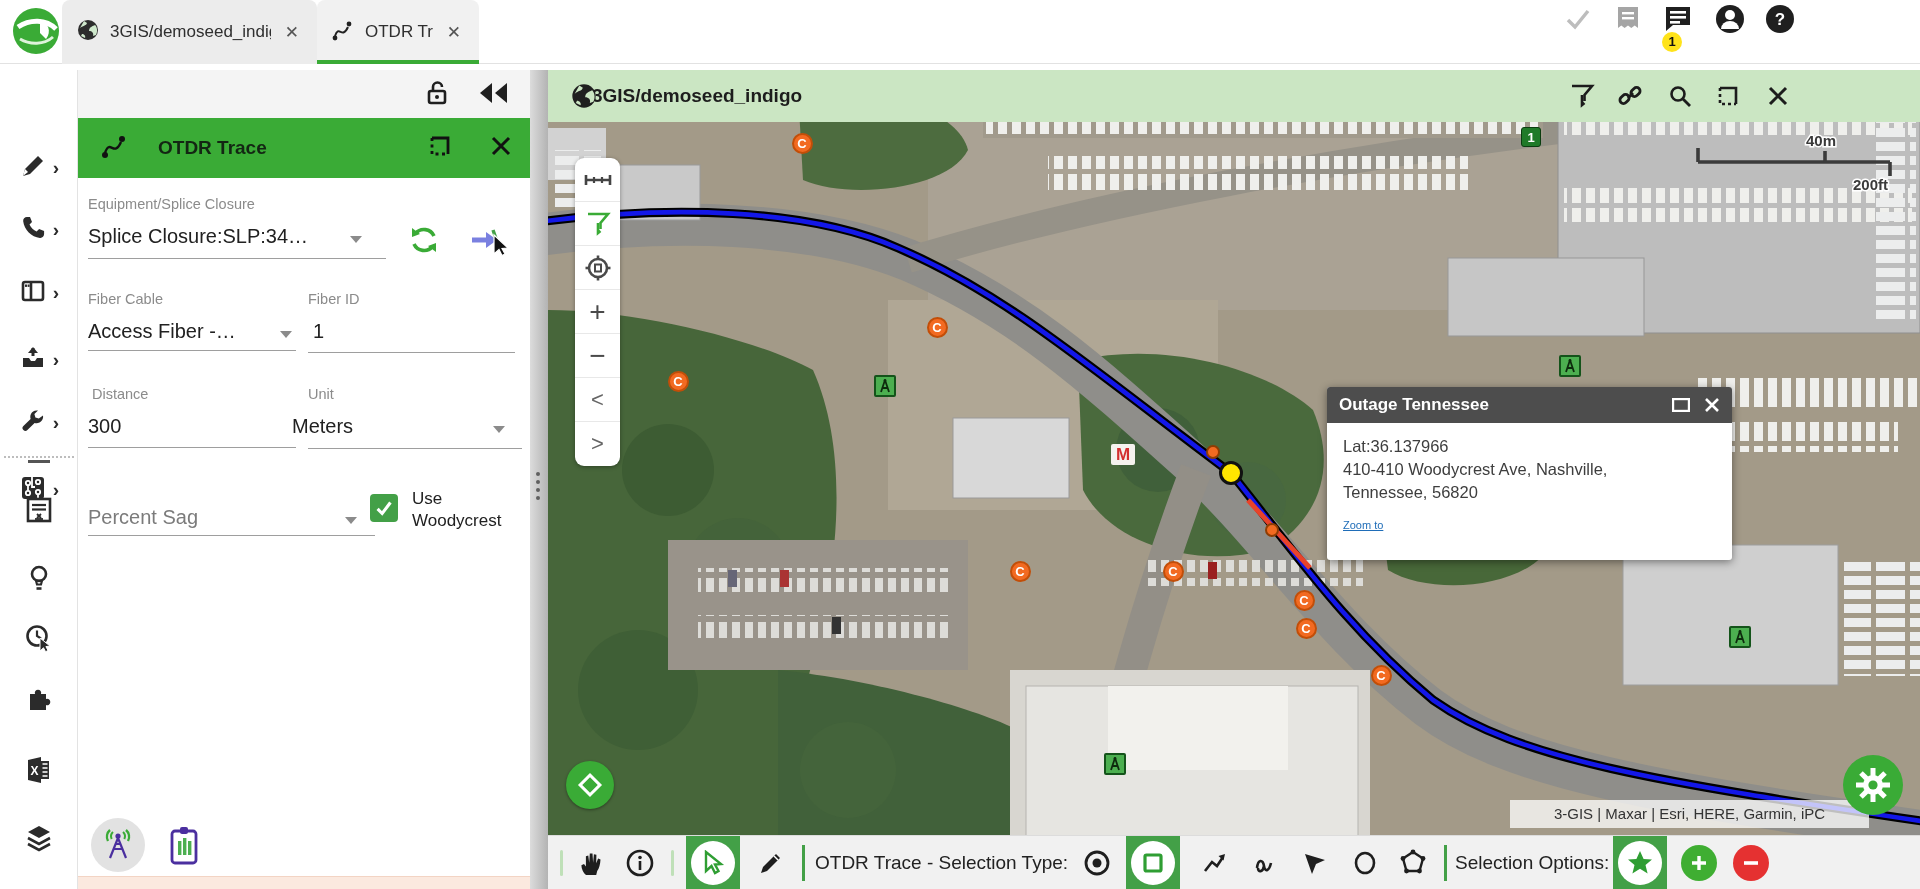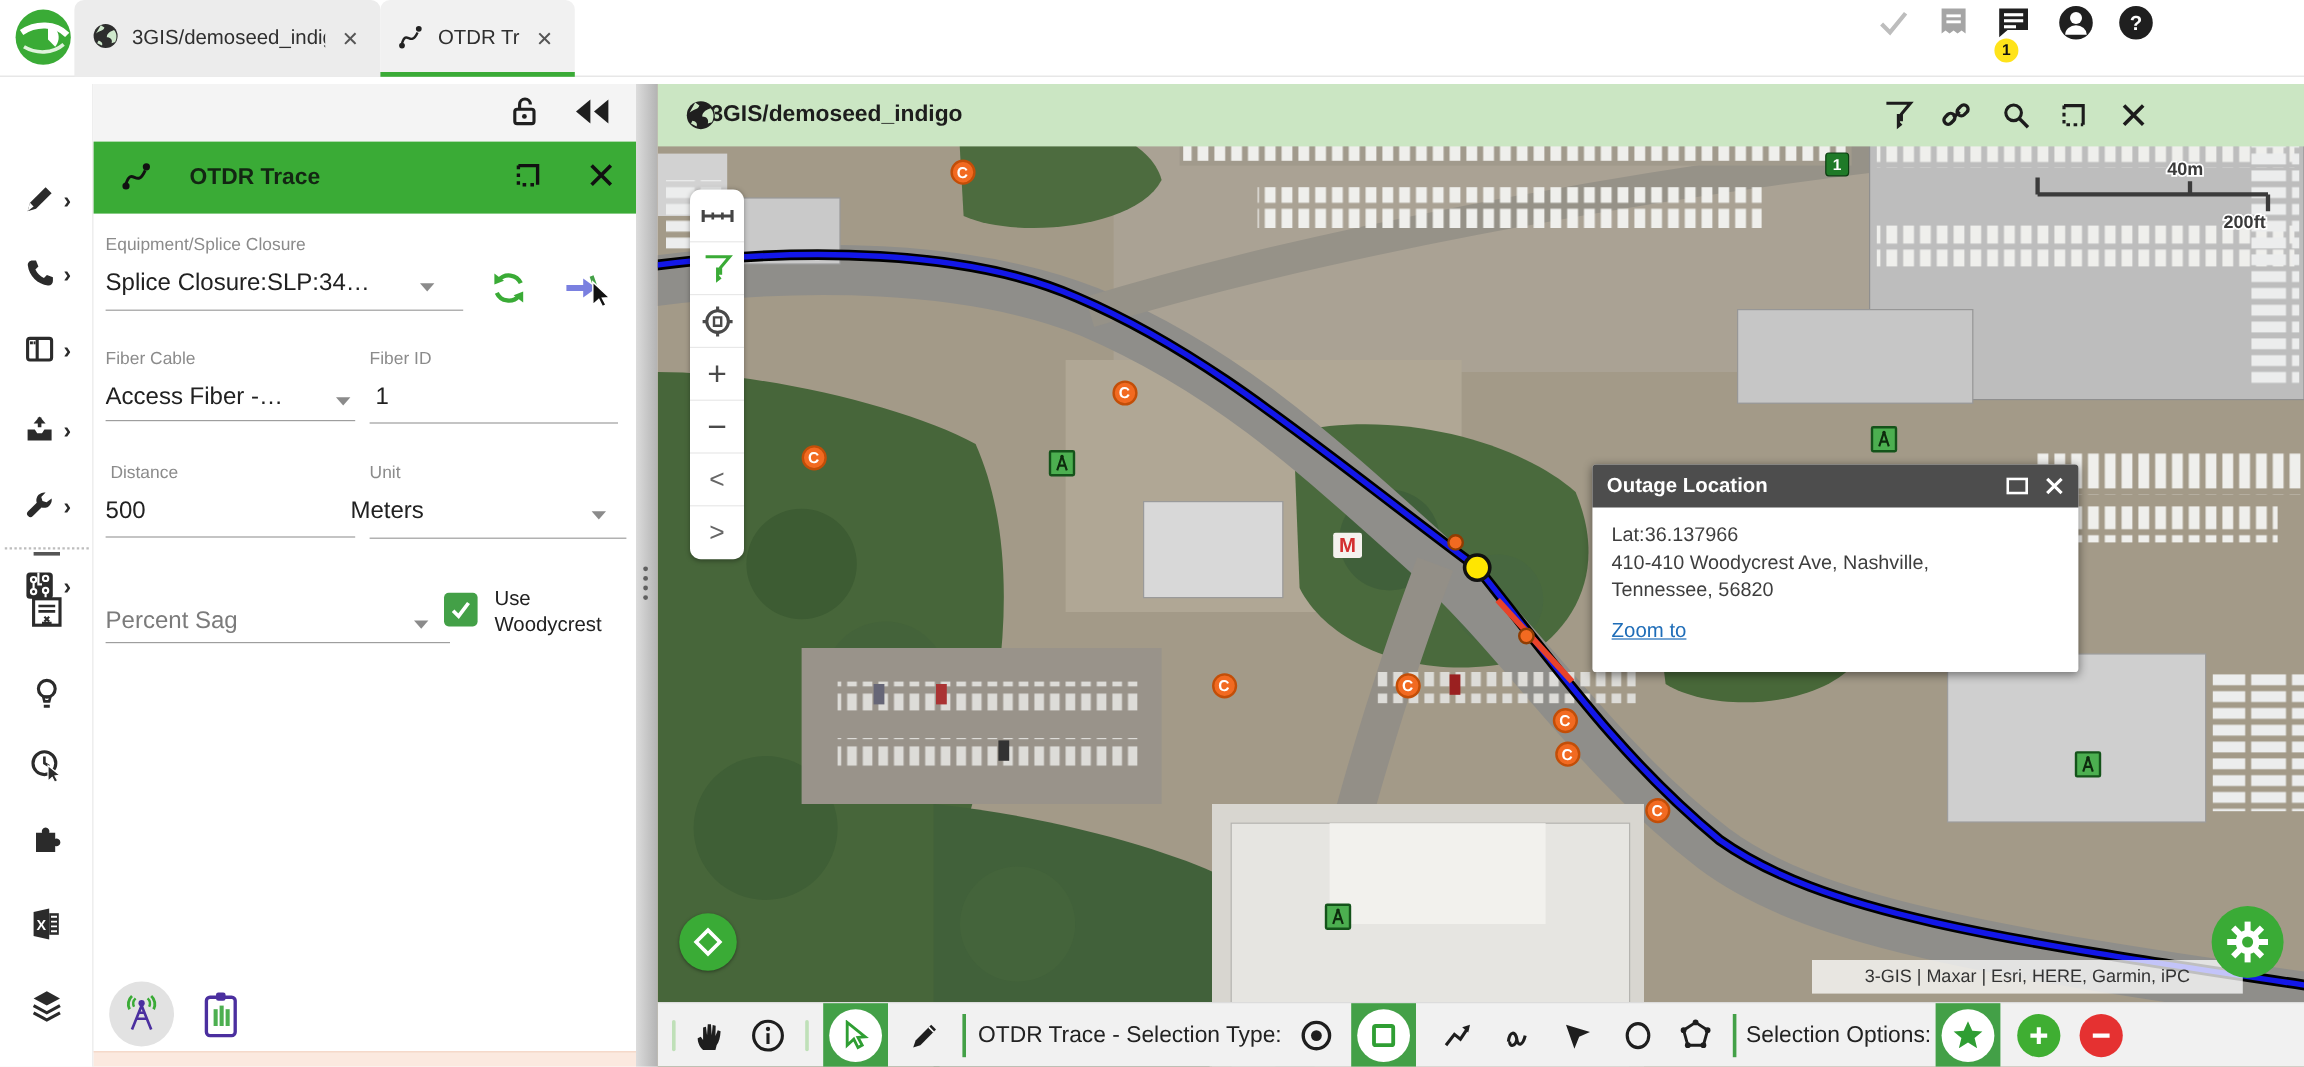--- a/index.html
+++ b/index.html
@@ -81,21 +81,21 @@
 
   .scalebar { position:absolute; left:1140px; top:62px; width:220px; height:70px; z-index:15; }
   .scalebar text { font-size:15px; font-weight:bold; fill:#3a3a3a; stroke:#ffffff; stroke-width:3px; paint-order:stroke; }
 
   .popup { position:absolute; left:779px; top:317px; width:405px; height:173px; background:#fff; border-radius:3px;
            box-shadow:0 2px 8px rgba(0,0,0,.45); z-index:25; }
   .popup-header { height:36px; background:#4d4d4d; border-radius:3px 3px 0 0; display:flex; align-items:center; padding:0 12px; }
   .popup-title { color:#fff; font-size:17px; font-weight:bold; }
   .popup-hicons { margin-left:auto; display:flex; align-items:center; gap:14px; }
   .popup-body { padding:12px 16px 0; font-size:16.5px; color:#3e3e3e; line-height:23px; }
-  .popup-link { display:inline-block; margin-top:10px; color:#1f6db8; text-decoration:underline; font-size:17px; }
+  .popup-link { display:inline-block; margin-top:10px; color:#1f6db8; text-decoration:underline; font-size:11px; }
 
   .locate-btn { position:absolute; left:18px; top:691px; width:48px; height:48px; border-radius:50%; background:#3aab36;
                 display:flex; align-items:center; justify-content:center; z-index:20; box-shadow:0 1px 3px rgba(0,0,0,.4); }
   .gear-btn { position:absolute; left:1295px; top:685px; width:60px; height:60px; border-radius:50%; background:#3aab36;
               display:flex; align-items:center; justify-content:center; z-index:20; }
   .attribution { position:absolute; left:962px; top:730px; width:359px; height:28px; background:rgba(255,255,255,.75);
                  font-size:15px; color:#333; text-align:center; line-height:28px; z-index:15; white-space:nowrap; }
 
   
   .map-toolbar { position:absolute; left:0; top:765px; width:1372px; height:54px; background:#f1f1f1;
@@ -340,21 +340,21 @@
 
     <div class="fld-label" style="left:10px;top:221px">Fiber Cable</div>
     <div class="fld-value" style="left:10px;top:250px;max-width:190px;overflow:hidden">Access Fiber -…</div>
     <div class="dd-arrow" style="left:202px;top:261px"></div>
     <div class="fld-line" style="left:10px;top:280px;width:208px"></div>
     <div class="fld-label" style="left:230px;top:221px">Fiber ID</div>
     <div class="fld-value" style="left:235px;top:250px">1</div>
     <div class="fld-line" style="left:230px;top:282px;width:207px"></div>
 
     <div class="fld-label" style="left:14px;top:316px">Distance</div>
-    <div class="fld-value" style="left:10px;top:345px">500</div>
+    <div class="fld-value" style="left:10px;top:345px">300</div>
     <div class="fld-line" style="left:10px;top:377px;width:208px"></div>
     <div class="fld-label" style="left:230px;top:316px">Unit</div>
     <div class="fld-value" style="left:214px;top:345px">Meters</div>
     <div class="dd-arrow" style="left:415px;top:356px"></div>
     <div class="fld-line" style="left:230px;top:378px;width:214px"></div>
 
     <div class="fld-value sag-value" style="left:10px;top:436px">Percent Sag</div>
     <div class="dd-arrow" style="left:267px;top:447px"></div>
     <div class="fld-line" style="left:10px;top:465px;width:287px"></div>
     <div class="checkbox" id="seq-checkbox">
@@ -582,21 +582,21 @@
           </svg>
       </div>
       <div class="tcell" style="font-size:28px;color:#4a4a4a">+</div>
       <div class="tcell" style="font-size:28px;color:#4a4a4a">−</div>
       <div class="tcell" style="font-size:22px;color:#666">&lt;</div>
       <div class="tcell" style="font-size:22px;color:#666">&gt;</div>
     </div>
 
     <div class="popup">
       <div class="popup-header">
-        <span class="popup-title">Outage Location</span>
+        <span class="popup-title">Outage Tennessee</span>
         <span class="popup-hicons">
           <svg width="18" height="14" viewBox="0 0 18 14">
               <rect x="1" y="1" width="16" height="12" fill="none" stroke="#fff" stroke-width="2.4"></rect>
             </svg>
           <svg width="16" height="16" viewBox="0 0 16 16">
               <path d="M2 2 L14 14 M14 2 L2 14" stroke="#fff" stroke-width="2.6"></path>
             </svg>
         </span>
       </div>
       <div class="popup-body">

